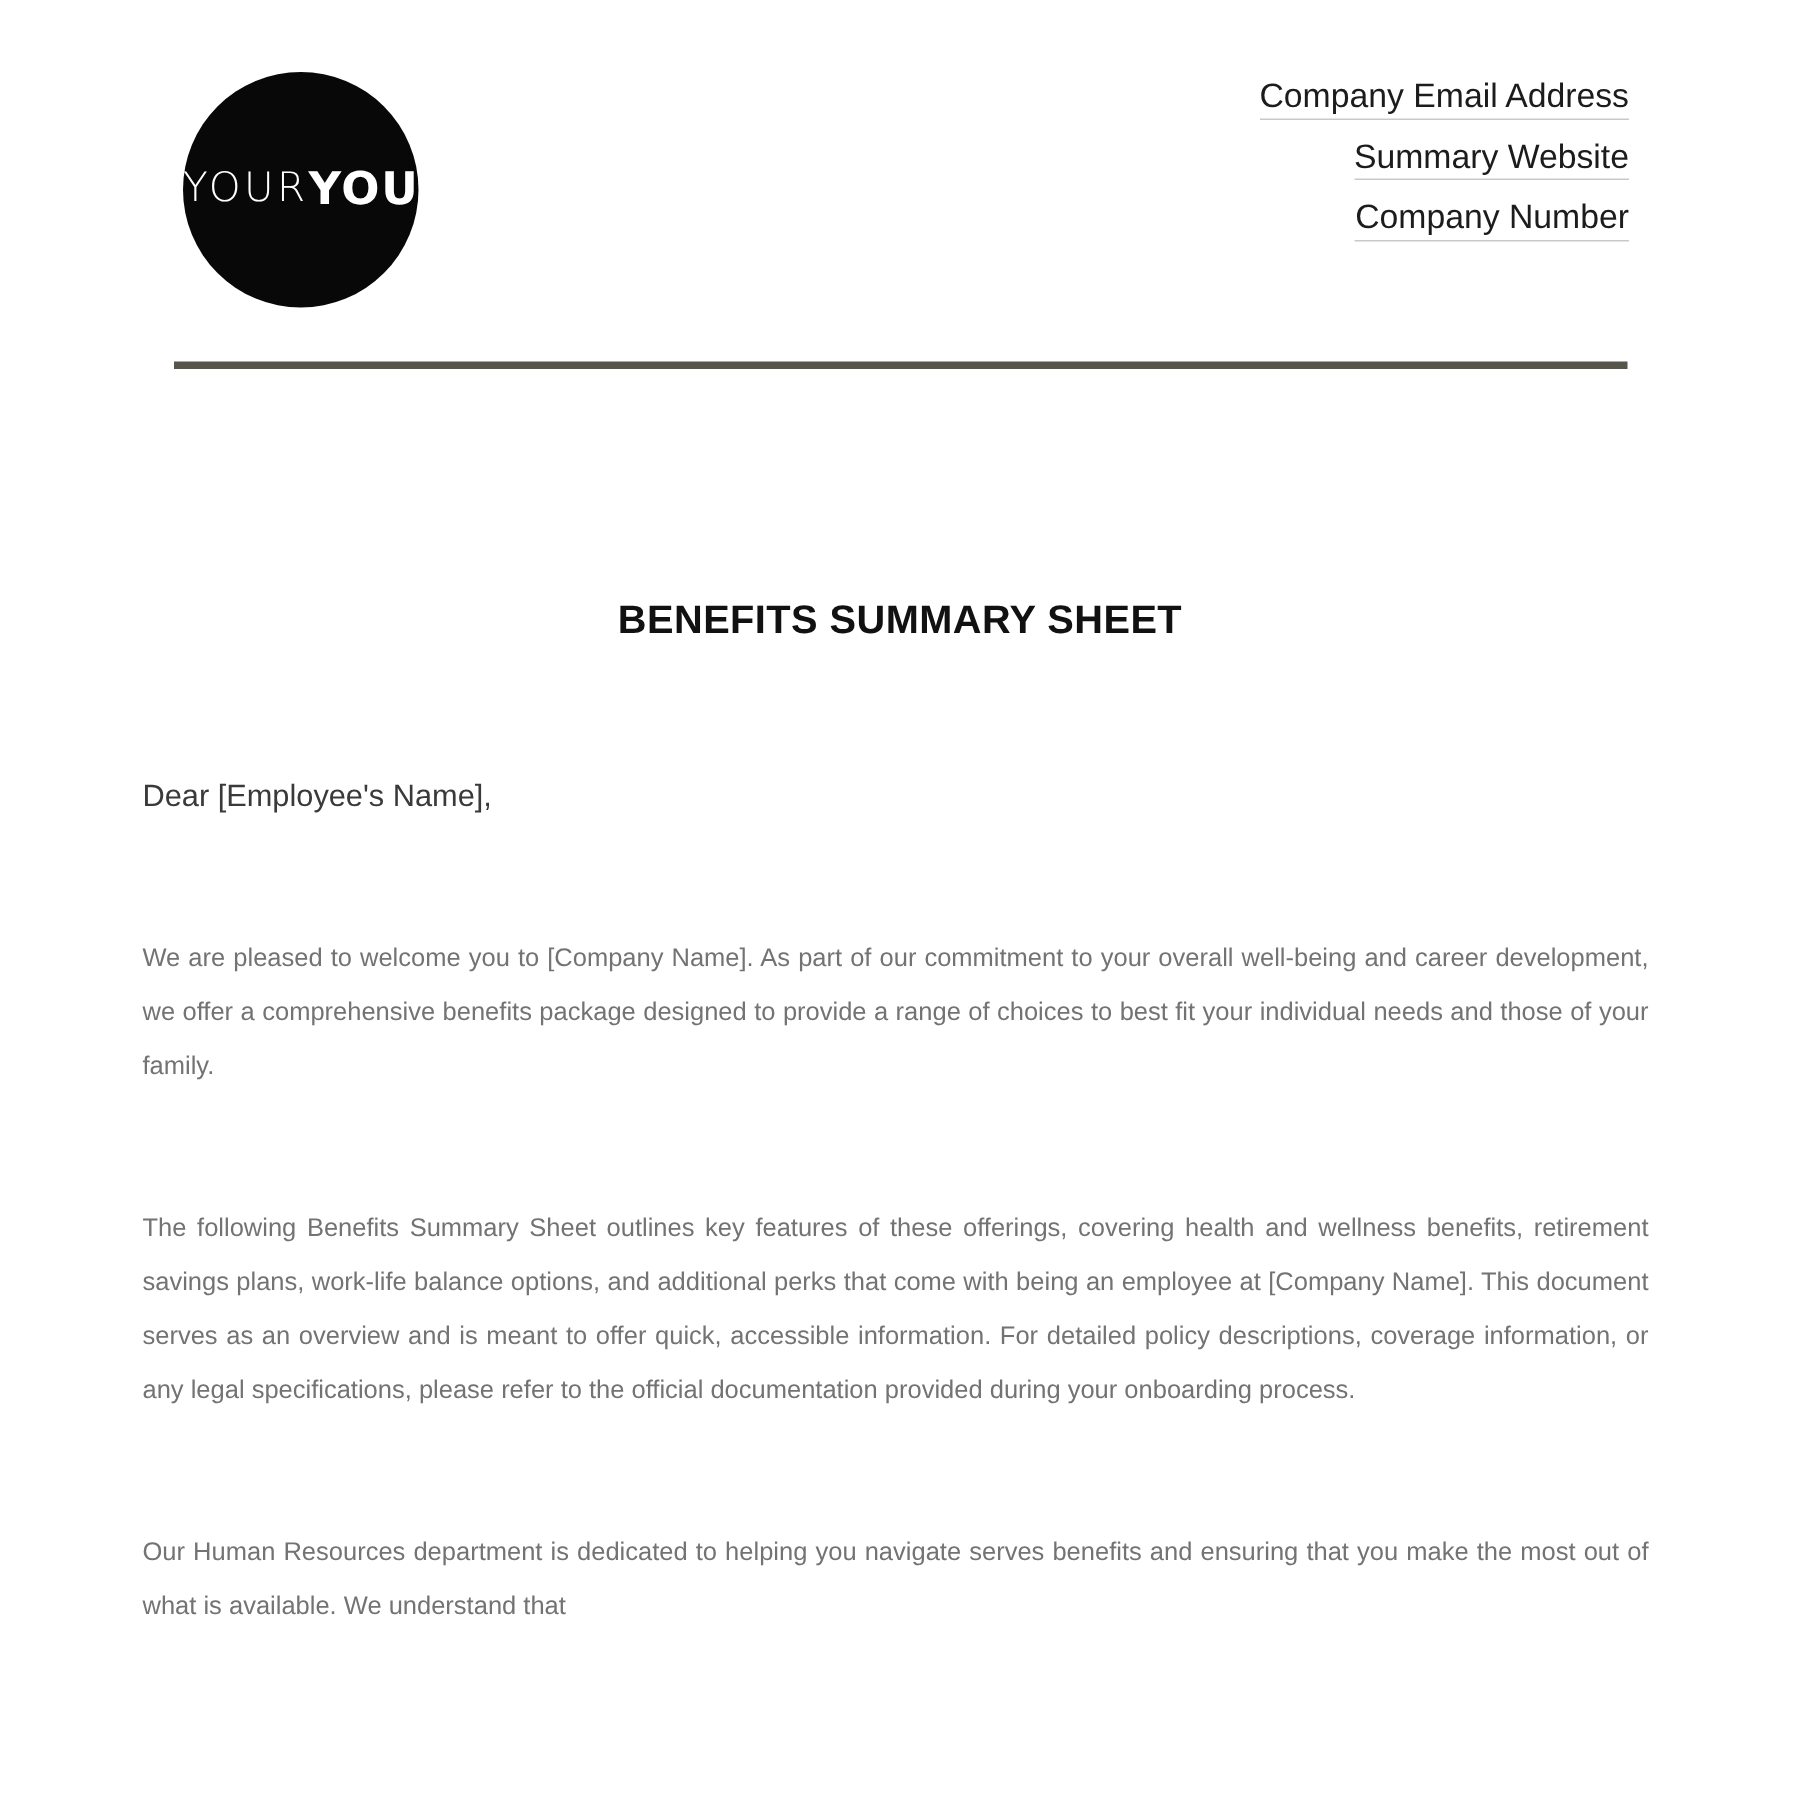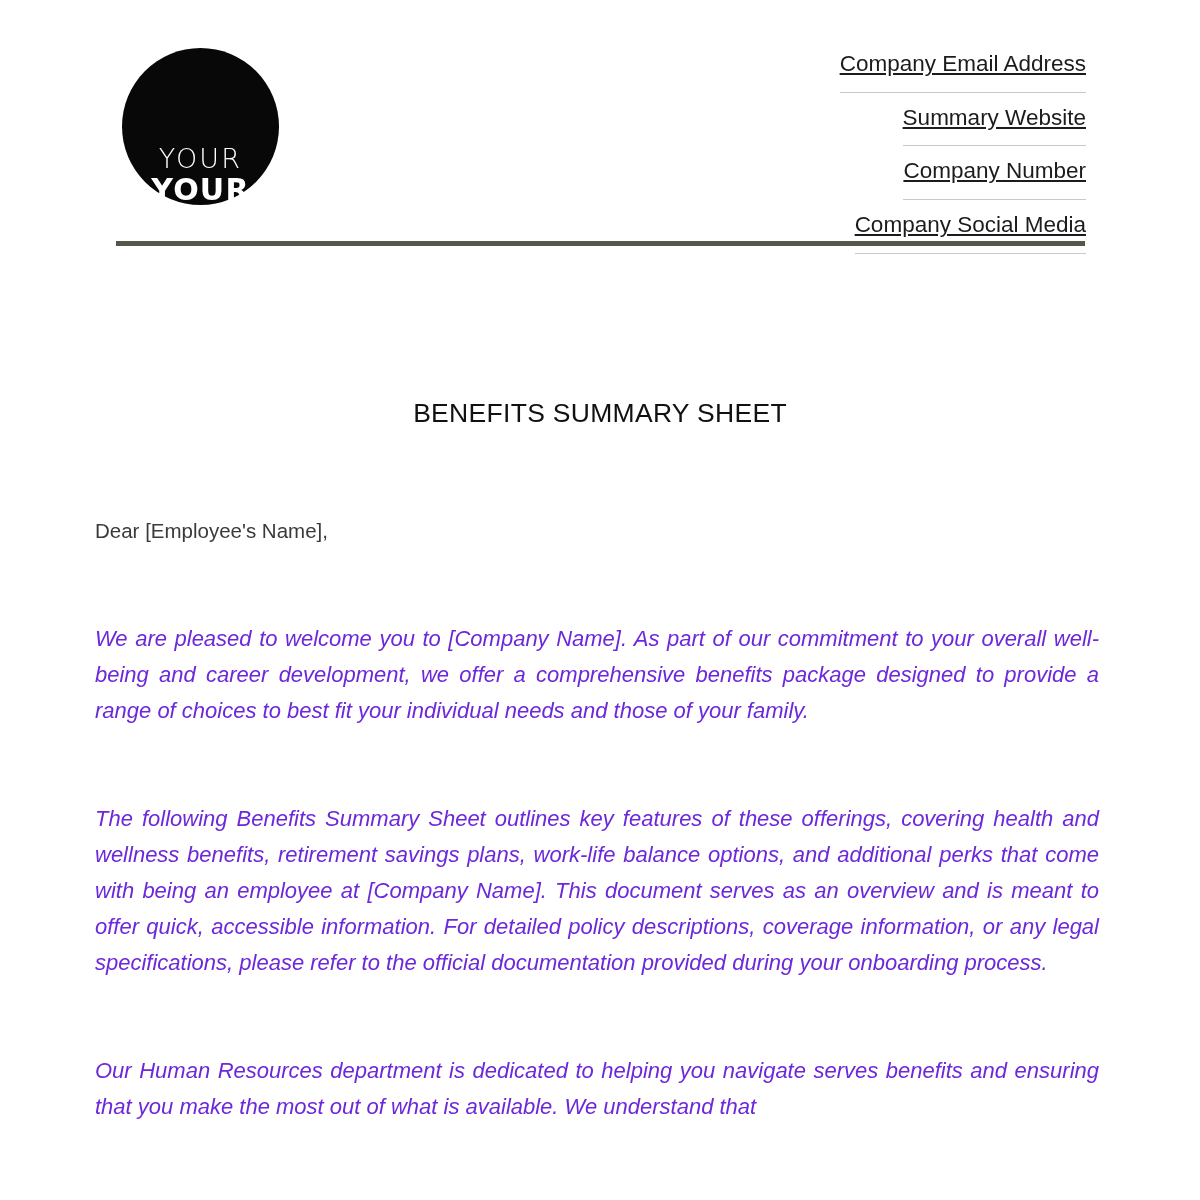--- a/index.html
+++ b/index.html
@@ -34,23 +34,23 @@
 
   .logo-badge {
     position: absolute;
     left: 122px;
     top: 48px;
     width: 157px;
     height: 157px;
     border-radius: 50%;
     background: #080808;
     display: flex;
-    flex-direction: column;
+    flex-direction: row;
     align-items: center;
-    justify-content: flex-end;
+    justify-content: flex-start;
     line-height: 1;
   }
 
   .logo-line-1 {
     color: #ffffff;
     font-size: 27px;
     font-weight: 300;
     letter-spacing: 2.2px;
     text-align: center;
     margin-bottom: 3px;
@@ -73,25 +73,24 @@
     display: flex;
     flex-direction: column;
     align-items: flex-end;
   }
 
   .contact-line {
     font-size: 22.5px;
     color: #1c1c1c;
     text-align: center;
     line-height: 1.05;
-    padding-bottom: 16px;
+    padding-bottom: 3px;
     margin-bottom: 13px;
     border-bottom: 1px solid #c9c9c9;
     white-space: nowrap;
-    text-decoration: underline;
   }
 
   .contact-line:last-child {
     margin-bottom: 0;
   }
 
   .header-rule {
     position: absolute;
     left: 116px;
     top: 241px;
@@ -101,21 +100,21 @@
   }
 
   
   .doc-title {
     position: absolute;
     left: 0;
     top: 398px;
     width: 1200px;
     text-align: center;
     font-size: 26.5px;
-    font-weight: 400;
+    font-weight: 700;
     letter-spacing: 0.3px;
     color: #111111;
     font-family: "Liberation Sans", sans-serif;
   }
 
   
   .body-area {
     position: absolute;
     left: 95px;
     top: 513px;
@@ -123,26 +122,25 @@
   }
 
   .salutation {
     font-size: 20.5px;
     color: #3a3a3a;
     line-height: 36px;
     margin: 0 0 72px 0;
   }
 
   .body-par {
-    font-size: 22px;
-    color: #6d28d9;
+    font-size: 17px;
+    color: #737373;
     line-height: 36px;
     text-align: justify;
     margin: 0 0 72px 0;
-    font-style: italic;
   }
 
   .body-par:last-child {
     margin-bottom: 0;
   }
 </style>
 </head>
 <body>
 
 <div class="page">
@@ -151,21 +149,20 @@
 
     <div class="logo-badge">
       <div class="logo-line-1">YOUR</div>
       <div class="logo-line-2">YOUR</div>
     </div>
 
     <div class="contact-block">
       <div class="contact-line">Company Email Address</div>
       <div class="contact-line">Summary Website</div>
       <div class="contact-line">Company Number</div>
-      <div class="contact-line">Company Social Media</div>
     </div>
 
     <div class="header-rule"></div>
 
   </div>
 
   <div class="doc-title">BENEFITS SUMMARY SHEET</div>
 
   <div class="body-area">
     <p class="salutation">Dear [Employee's Name],</p>

